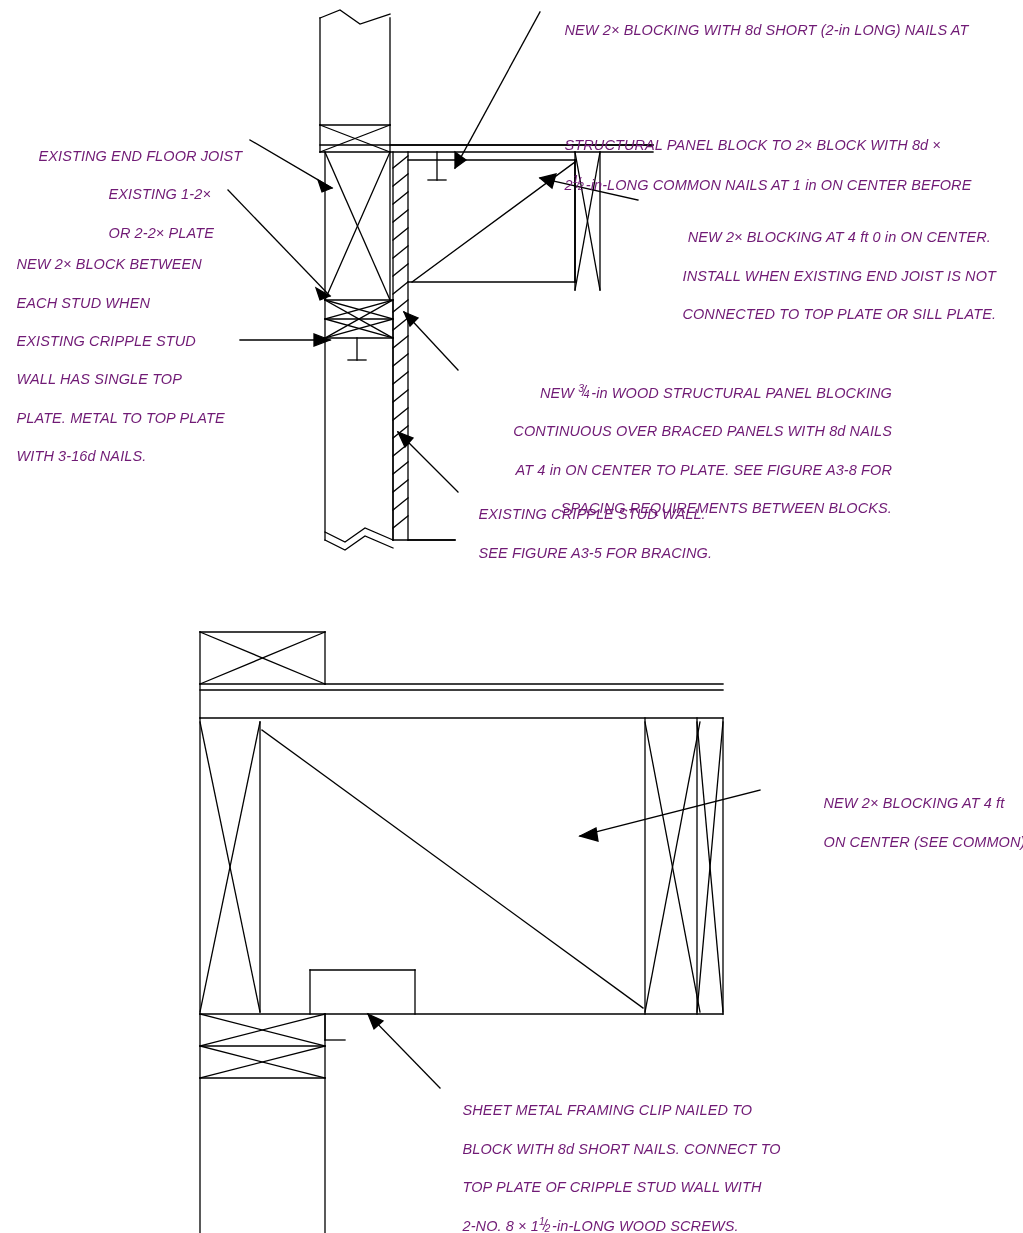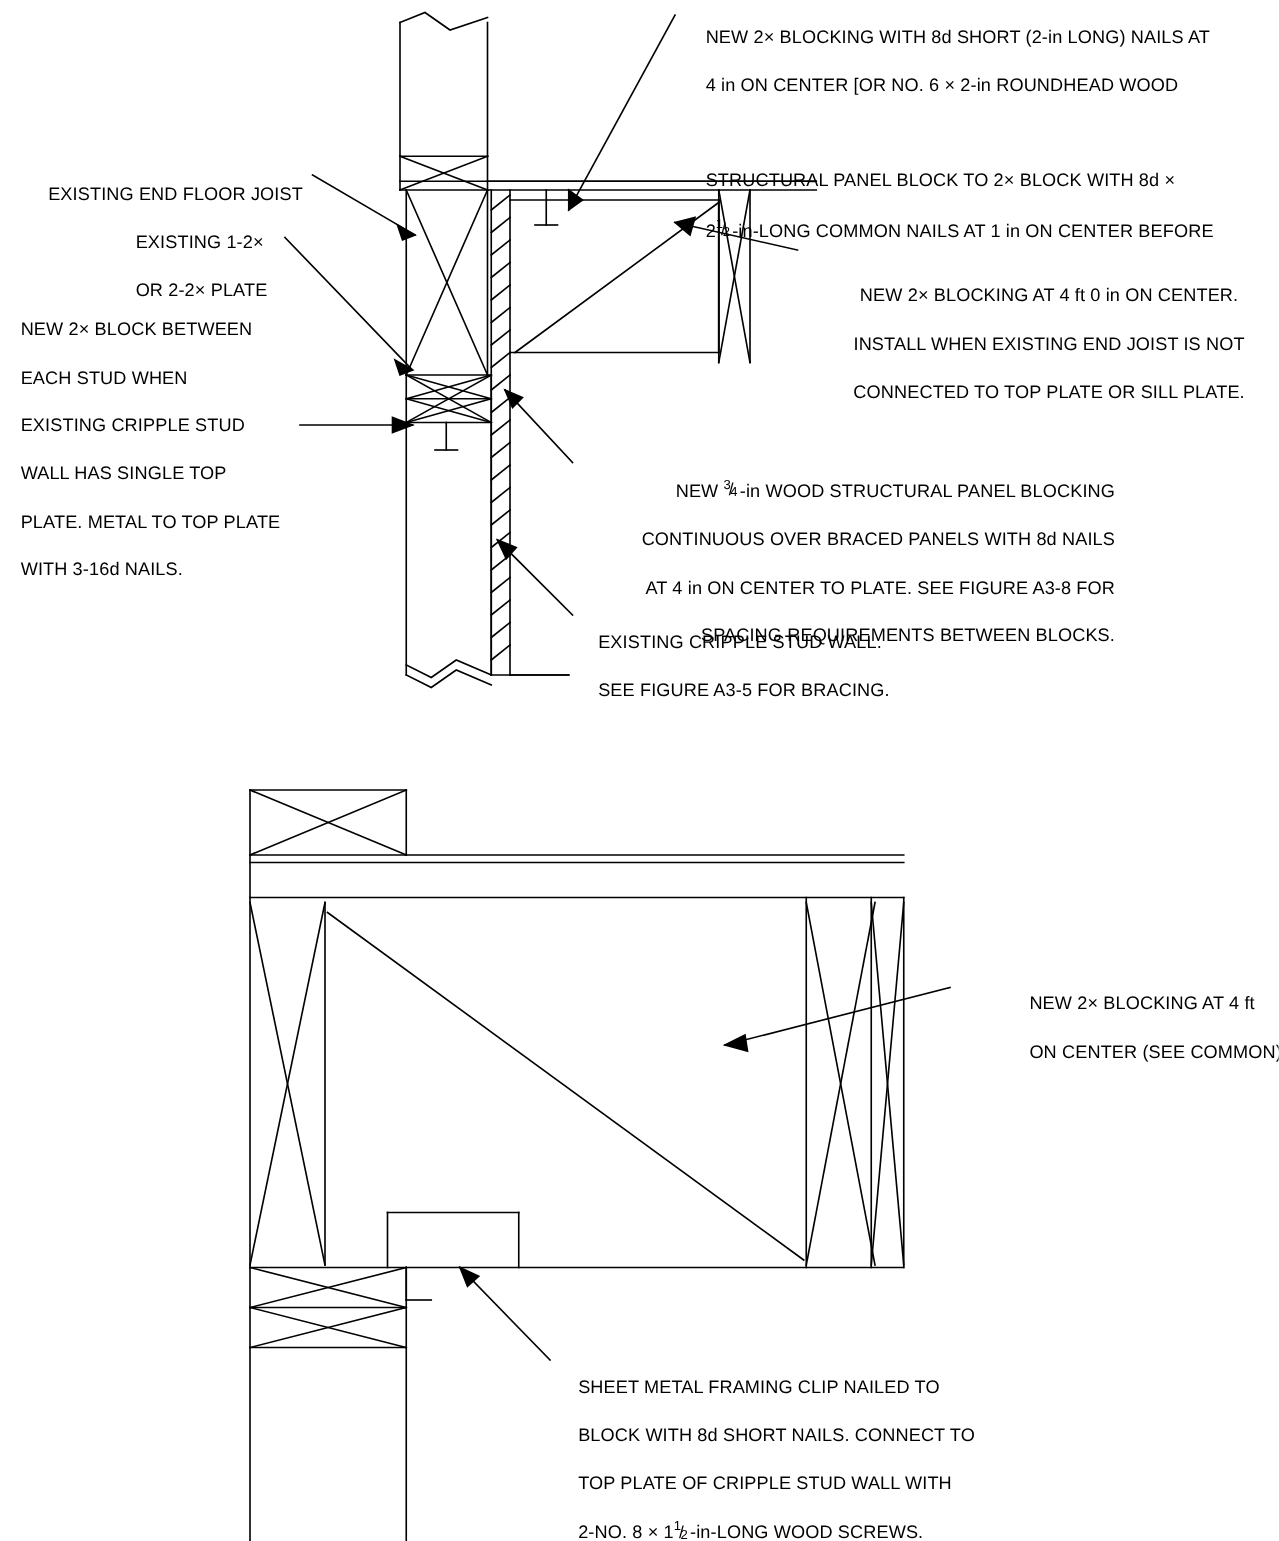--- a/index.html
+++ b/index.html
@@ -22,21 +22,22 @@
     top: 0;
     width: 1023px;
     height: 1233px;
   }
   .note {
     position: absolute;
     font-size: 14.5px;
     line-height: 19.2px;
     letter-spacing: 0.1px;
     white-space: pre-wrap;
-    color: #000000;
+    color: #701a75;
+    font-style: italic;
   }
   .frac {
     display: inline-block;
     position: relative;
     width: 0.9em;
     height: 1em;
     vertical-align: baseline;
   }
   .frac .n {
     position: absolute;
@@ -225,21 +226,21 @@
       <path d="M 580 836 L 596 828 L 598 841 Z" fill="#000000" stroke="#000000"></path>
 
       <path d="M 440 1088 L 368 1014"></path>
       <path d="M 368 1014 L 383 1021 L 374 1029 Z" fill="#000000" stroke="#000000"></path>
 
     </g>
   </svg>
 
   <div class="note" style="left:548px; top:2px; width:470px;">
     <span>NEW 2× BLOCKING WITH 8d SHORT (2-in LONG) NAILS AT</span><br>
-    <span>4 in ON CENTER [OR NO. 6 × 2-in ROUNDHEAD WOOD</span><br>
+    <br>
     <br>
     <span>STRUCTURAL PANEL BLOCK TO 2× BLOCK WITH 8d ×</span><br>
     <span>2</span><span class="frac"><span class="n">1</span><span class="s">/</span><span class="d">2</span></span><span>-in-LONG COMMON NAILS AT 1 in ON CENTER BEFORE</span><br>
   </div>
 
   <div class="note" style="left:22px; top:128px; width:240px;">
     <span>EXISTING END FLOOR JOIST</span>
   </div>
 
   <div class="note" style="left:92px; top:166px; width:180px;">

